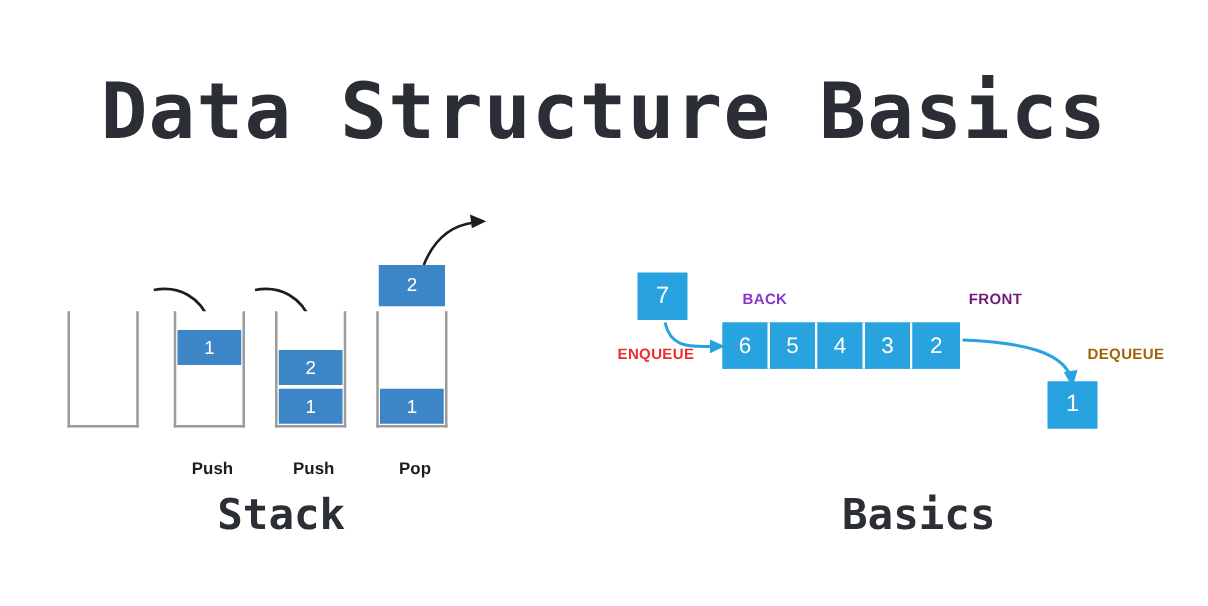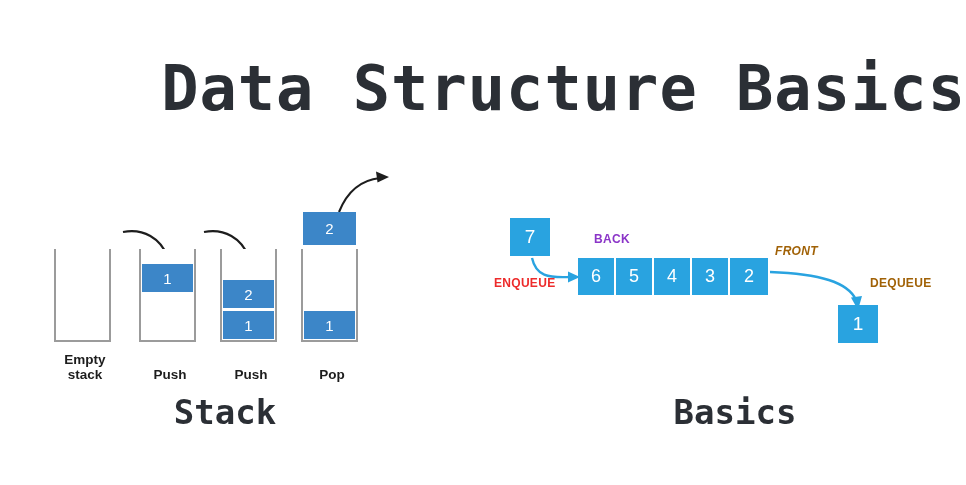--- a/index.html
+++ b/index.html
@@ -15,21 +15,21 @@
     font-family: "Liberation Sans", sans-serif;
     color: #2e3237;
   }
 
   
   #page-title {
     position: absolute;
     left: 0;
     top: 52px;
     width: 966px;
-    text-align: right;
+    text-align: center;
     font-family: "DejaVu Sans Mono", monospace;
     font-weight: bold;
     font-size: 62px;
     letter-spacing: 1px;
     color: #2b2f35;
     white-space: nowrap;
   }
 
   
   .section-caption {
@@ -176,21 +176,21 @@
   }
 
   .queue-tag {
     position: absolute;
     font-size: 12px;
     font-weight: bold;
     letter-spacing: 0.3px;
     white-space: nowrap;
   }
   #tag-back    { left: 124px; top: 32px;  color: #8b35c8; text-align: center; }
-  #tag-front   { left: 305px; top: 44px;  color: #a16207; font-style: italic; }
+  #tag-front   { left: 305px; top: 32px;  color: #701a75; }
   #tag-enqueue { left: 12px;  top: 76px;  color: #ed2b2b; padding-left: 12px; }
   #tag-dequeue { left: 400px; top: 76px;  color: #a16207; }
 
   #queue-arrows {
     position: absolute;
     left: 0;
     top: 0;
     width: 470px;
     height: 165px;
     overflow: visible;
@@ -199,24 +199,20 @@
 </style>
 </head>
 <body>
 
 <div id="page-title">Data Structure Basics</div>
 
 <div id="stack-figure">
 
   <div class="stack-col" style="left:30px;">
     <div class="stack-container"></div>
-    <div class="stack-label">
-      <span>Empty</span>
-      <span class="l2">stack</span>
-    </div>
   </div>
 
   <div class="stack-col" style="left:115px;">
     <svg class="stack-arrow" viewBox="0 0 110 210">
       <path d="M 8 62 C 28 58 46 68 53 88" fill="none" stroke="#1d1d1d" stroke-width="2.1"></path>
       <polygon points="53,99 47.5,86 58.5,86" fill="#1d1d1d"></polygon>
     </svg>
     <div class="stack-container">
       <div class="stack-box slot-upper">1</div>
     </div>

